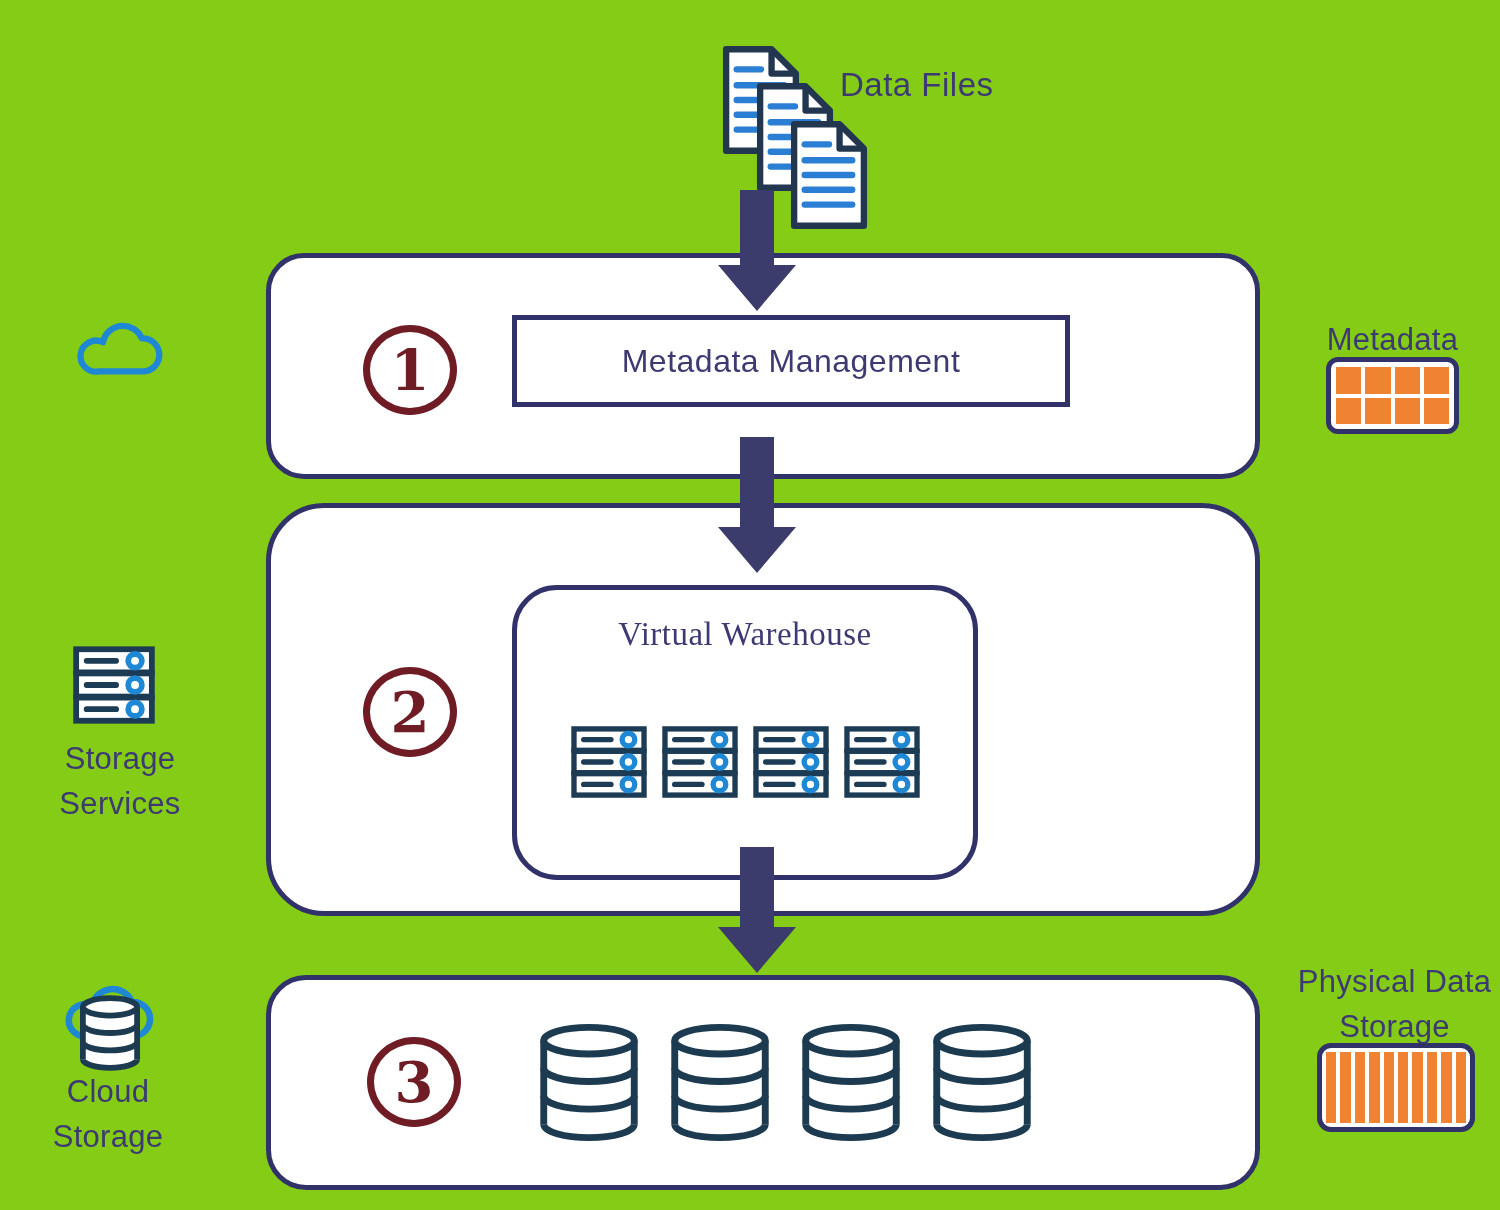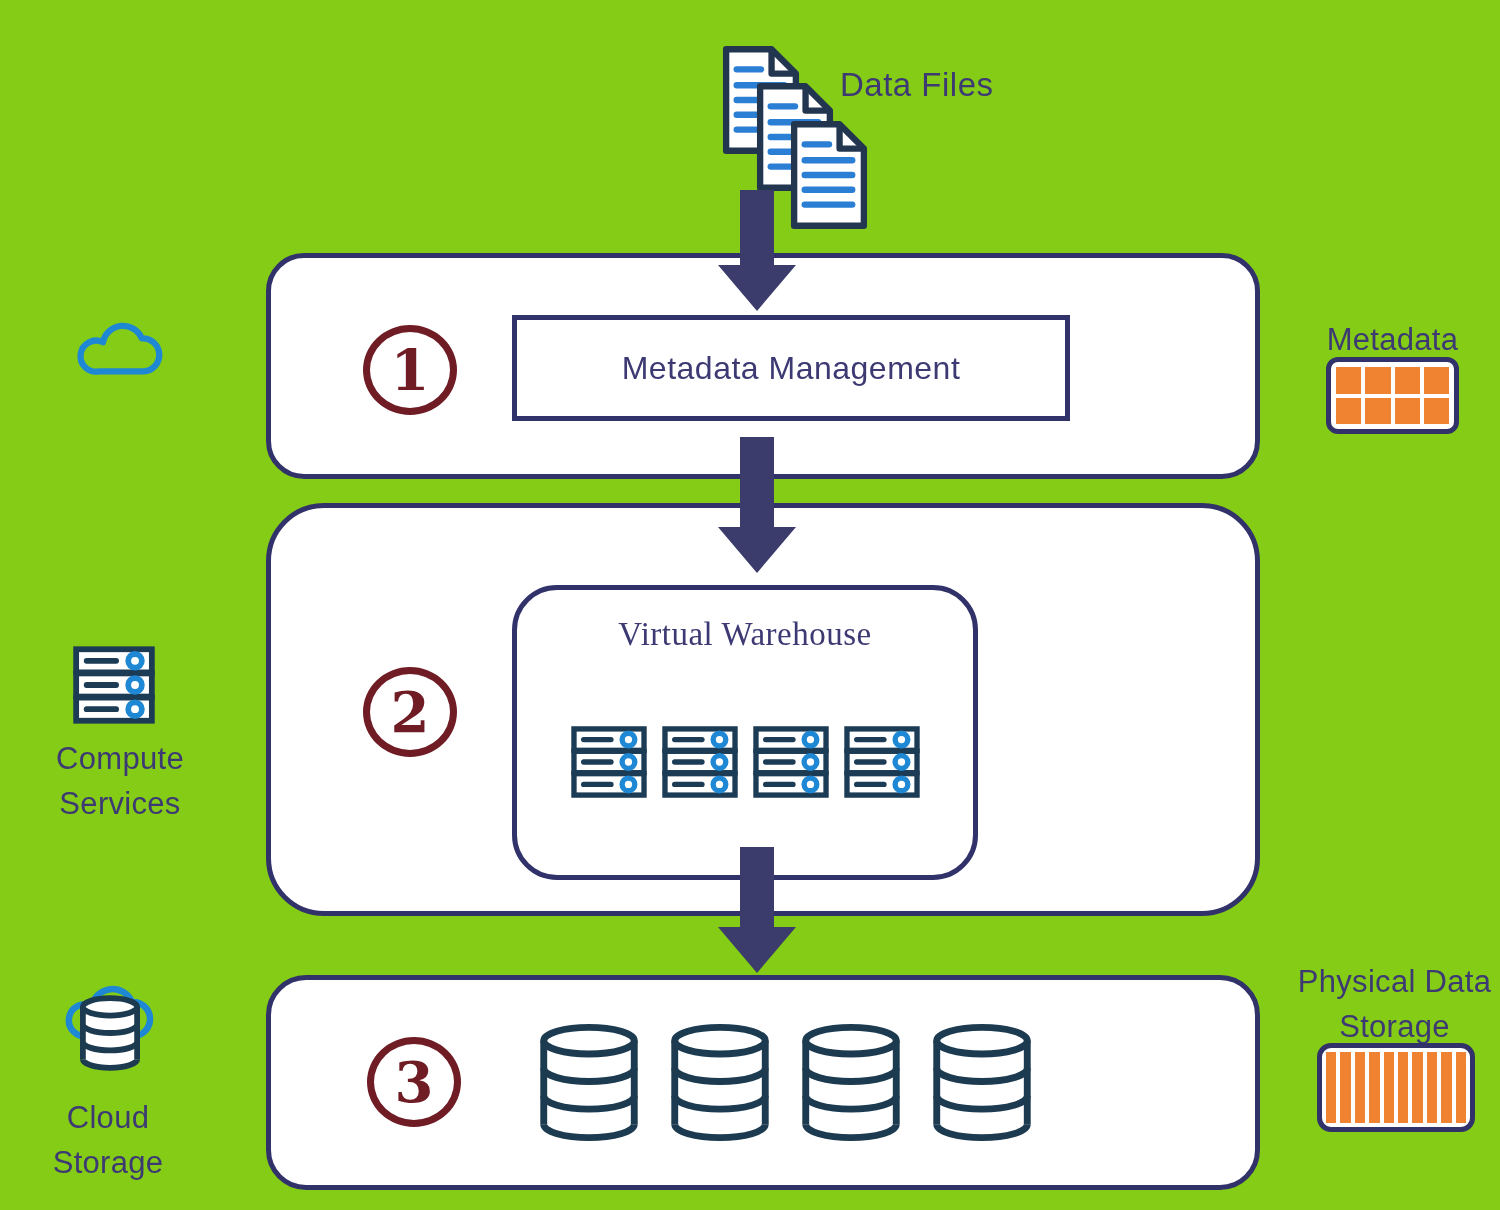--- a/index.html
+++ b/index.html
@@ -13,21 +13,21 @@
   .section-box{
     position:absolute;left:266px;width:994px;
     border:5px solid #32326b;background:#ffffff;box-sizing:border-box;
   }
   #box1{top:253px;height:226px;border-radius:38px;}
   #box2{top:503px;height:413px;border-radius:58px;}
   #box3{top:975px;height:215px;border-radius:40px;}
 
   
   .mm-box{
-    position:absolute;left:512px;top:315px;width:558px;height:106px;
+    position:absolute;left:512px;top:315px;width:558px;height:92px;
     border:5px solid #32326b;background:#fff;box-sizing:border-box;
     display:flex;align-items:center;justify-content:center;
     color:#3d3a73;font-size:32px;letter-spacing:.5px;
   }
 
   
   .vw-box{
     position:absolute;left:512px;top:585px;width:466px;height:295px;
     border:5px solid #32326b;border-radius:45px;background:#fff;box-sizing:border-box;
   }
@@ -47,21 +47,21 @@
   #step2{left:363px;top:667px;}
   #step3{left:367px;top:1037px;}
 
   
   .side-label{
     position:absolute;text-align:center;color:#3d3a73;
     font-size:31px;line-height:1.45;letter-spacing:.3px;
   }
   #lbl-cloud-services{left:30px;top:392px;width:180px;}
   #lbl-compute-services{left:25px;top:737px;width:190px;}
-  #lbl-cloud-storage{left:28px;top:1070px;width:160px;margin-top:26px;}
+  #lbl-cloud-storage{left:28px;top:1070px;width:160px;}
   #lbl-metadata{left:1315px;top:318px;width:155px;}
   #lbl-physical{left:1287px;top:960px;width:215px;}
   #lbl-data-files{left:840px;top:66px;white-space:nowrap;color:#3d3a73;font-size:33px;letter-spacing:.5px;}
 
   
   .arrow{position:absolute;z-index:6;}
   #arrow1{left:718px;top:190px;}
   #arrow2{left:718px;top:437px;}
   #arrow3{left:718px;top:847px;}
 
@@ -300,21 +300,21 @@
       <line x1="13" y1="14" x2="41" y2="14"></line>
       <line x1="13" y1="37" x2="41" y2="37"></line>
       <line x1="13" y1="60" x2="41" y2="60"></line>
     </g>
     <g fill="#ffffff" stroke="#1e88d4" stroke-width="5.5">
       <circle cx="59" cy="14" r="6.5"></circle>
       <circle cx="59" cy="37" r="6.5"></circle>
       <circle cx="59" cy="60" r="6.5"></circle>
     </g>
   </svg>
-  <div id="lbl-compute-services" class="side-label">Compute Services</div>
+  <div id="lbl-compute-services" class="side-label">Storage Services</div>
 
   <div id="icon-cloud-storage" class="abs">
     <svg class="cloud-part" width="100" height="72" viewBox="0 0 100 72">
       <path d="M76 58 H30 A16 16 0 1 1 34 28 A21 21 0 0 1 74 24 A17 17 0 0 1 76 58 Z" fill="none" stroke="#1e88d4" stroke-width="6.5" stroke-linejoin="round" stroke-linecap="round"></path>
     </svg>
     <svg class="db-part" width="62" height="78" viewBox="0 0 64 78">
       <path d="M4 12 V66 A28 9 0 0 0 60 66 V12 A28 9 0 0 0 4 12 Z" fill="#ffffff" stroke="none"></path>
       <g fill="none" stroke="#1d3b50" stroke-width="6">
         <ellipse cx="32" cy="12" rx="28" ry="9"></ellipse>
         <path d="M4 12 V66"></path>

